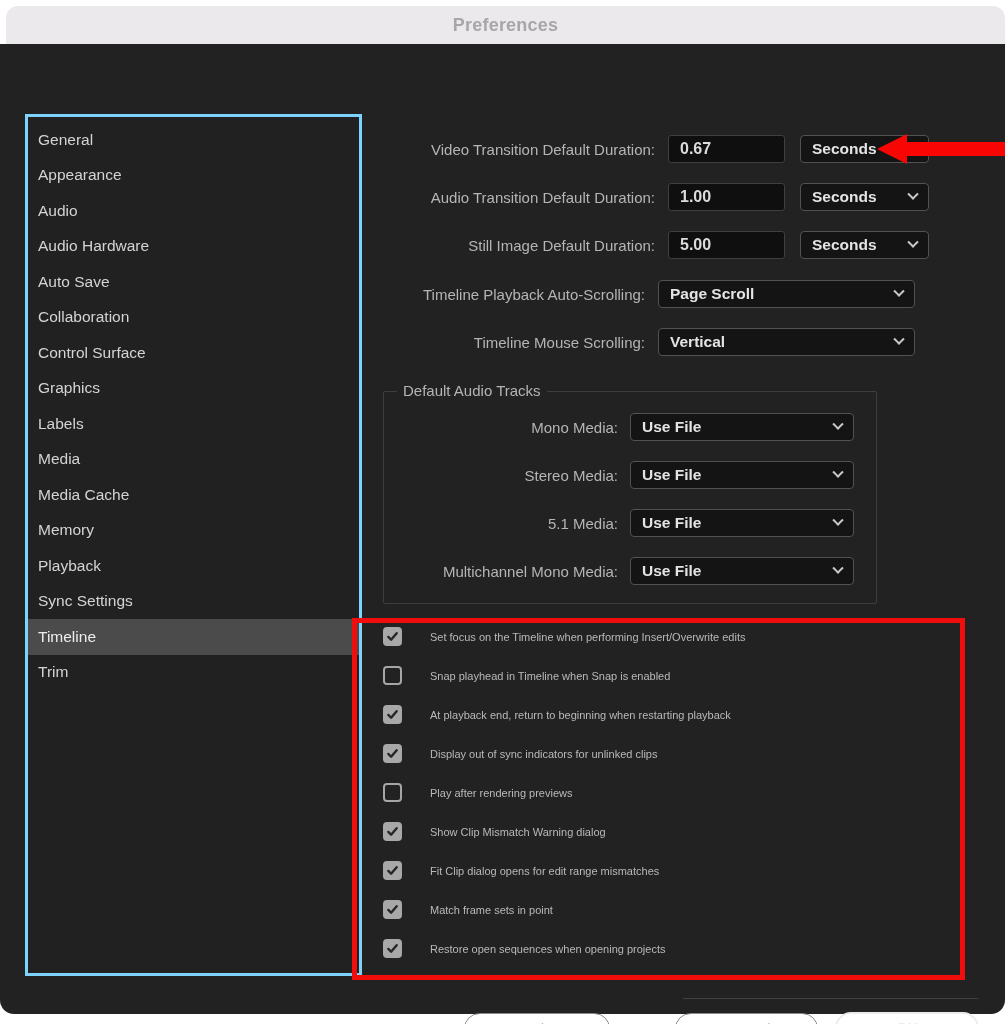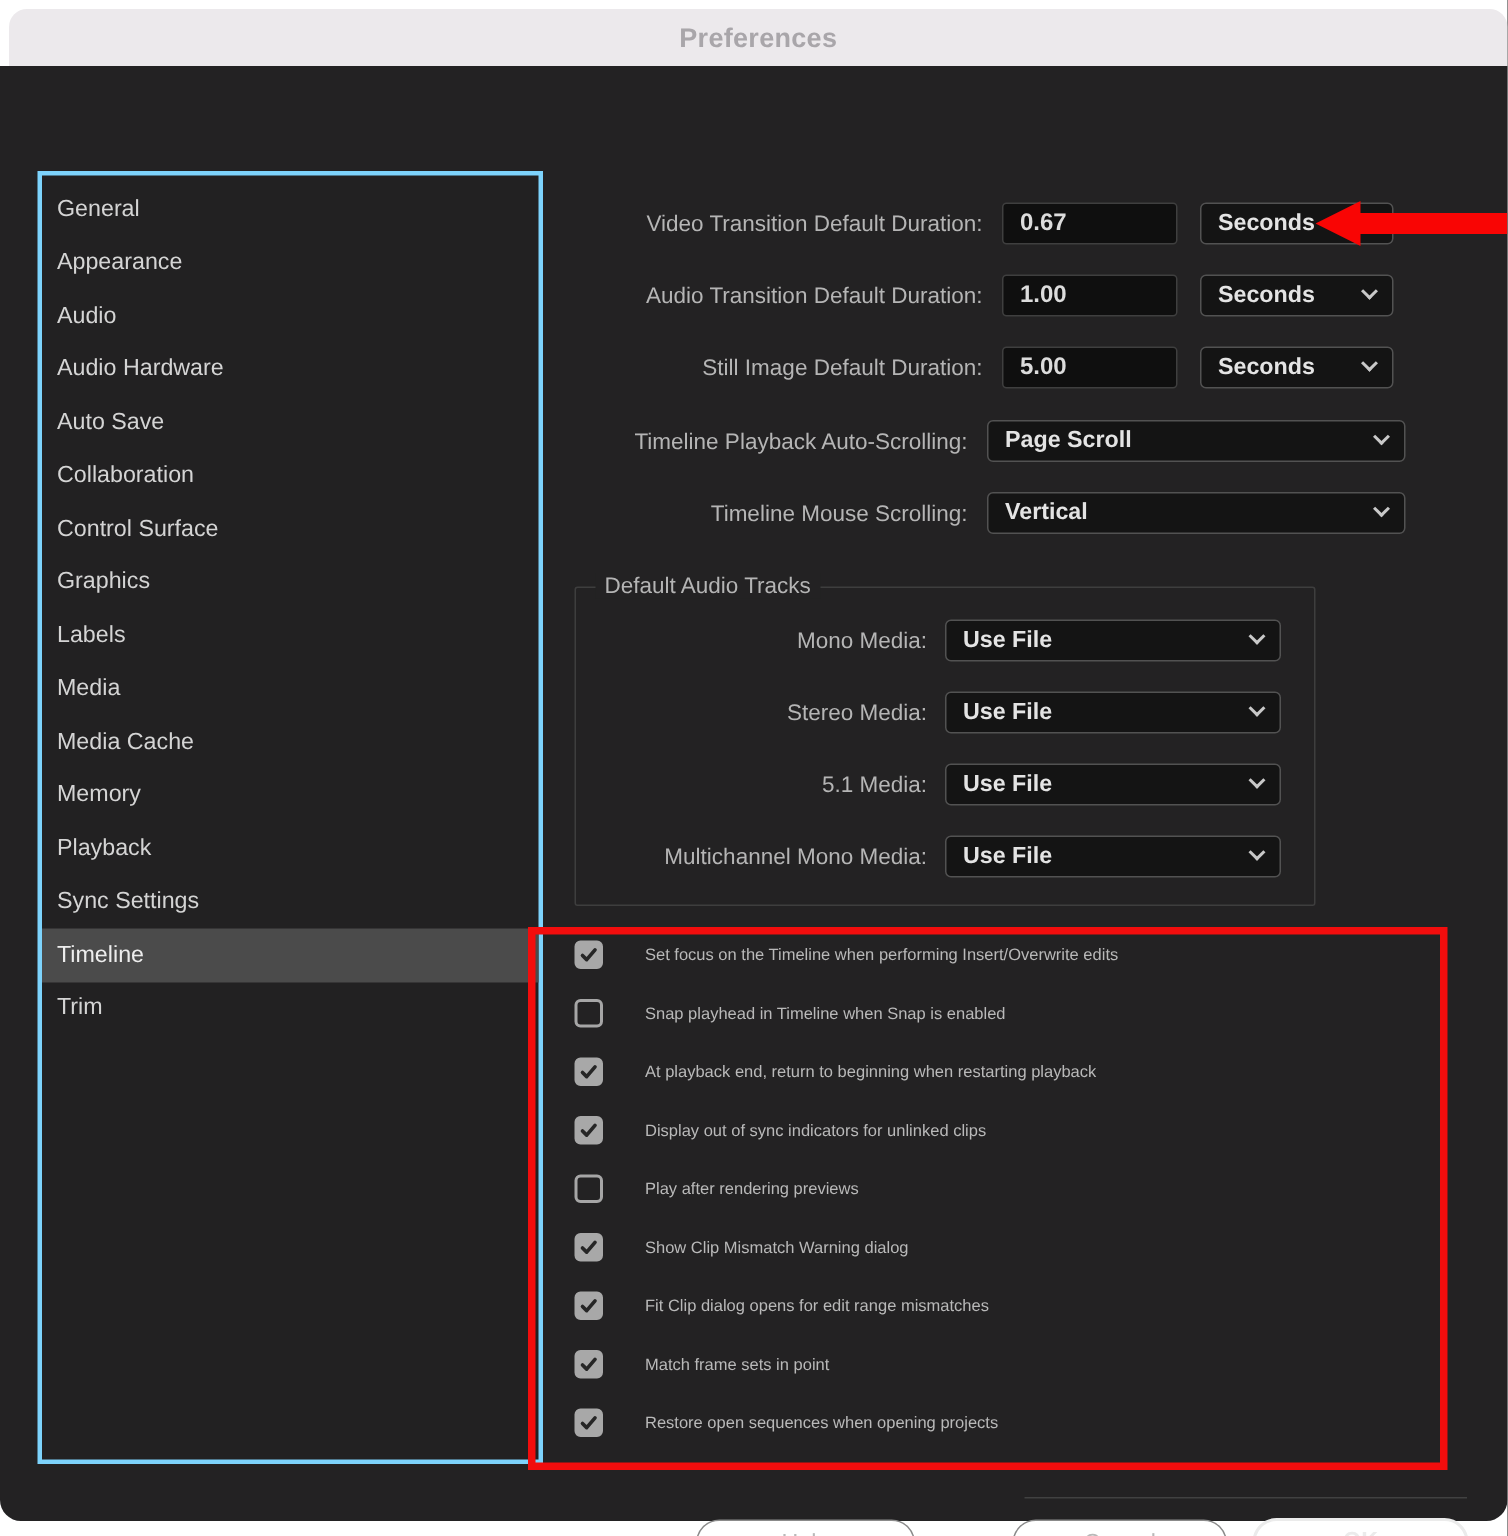--- a/index.html
+++ b/index.html
@@ -43,21 +43,21 @@
     border-radius:3px; color:#dcdcdc; font-size:16px; font-weight:600;
     padding-left:11px; font-family:"Liberation Sans", sans-serif; outline:none;
   }
   .dropdown {
     height:28px; background:#141414; border:1px solid #525252; border-radius:4px;
     display:flex; align-items:center; justify-content:space-between;
     padding:0 11px; cursor:default;
   }
   .dropdown .val { color:#e4e4e4; font-size:15.5px; font-weight:600; white-space:nowrap; }
   .unit-dd { width:129px; margin-left:15px; }
-  .wide-dd { width:279px; }
+  .wide-dd { width:257px; }
   .audio-dd { width:224px; }
   .chev {
     width:8px; height:8px; border-right:2px solid #c9c9c9; border-bottom:2px solid #c9c9c9;
     transform:rotate(45deg) translate(-2px,-2px); flex-shrink:0;
   }
 
   
   .groupbox {
     position:absolute; left:383px; top:347px; width:494px; height:213px;
     border:1px solid #3e3e3e; border-radius:2px;

